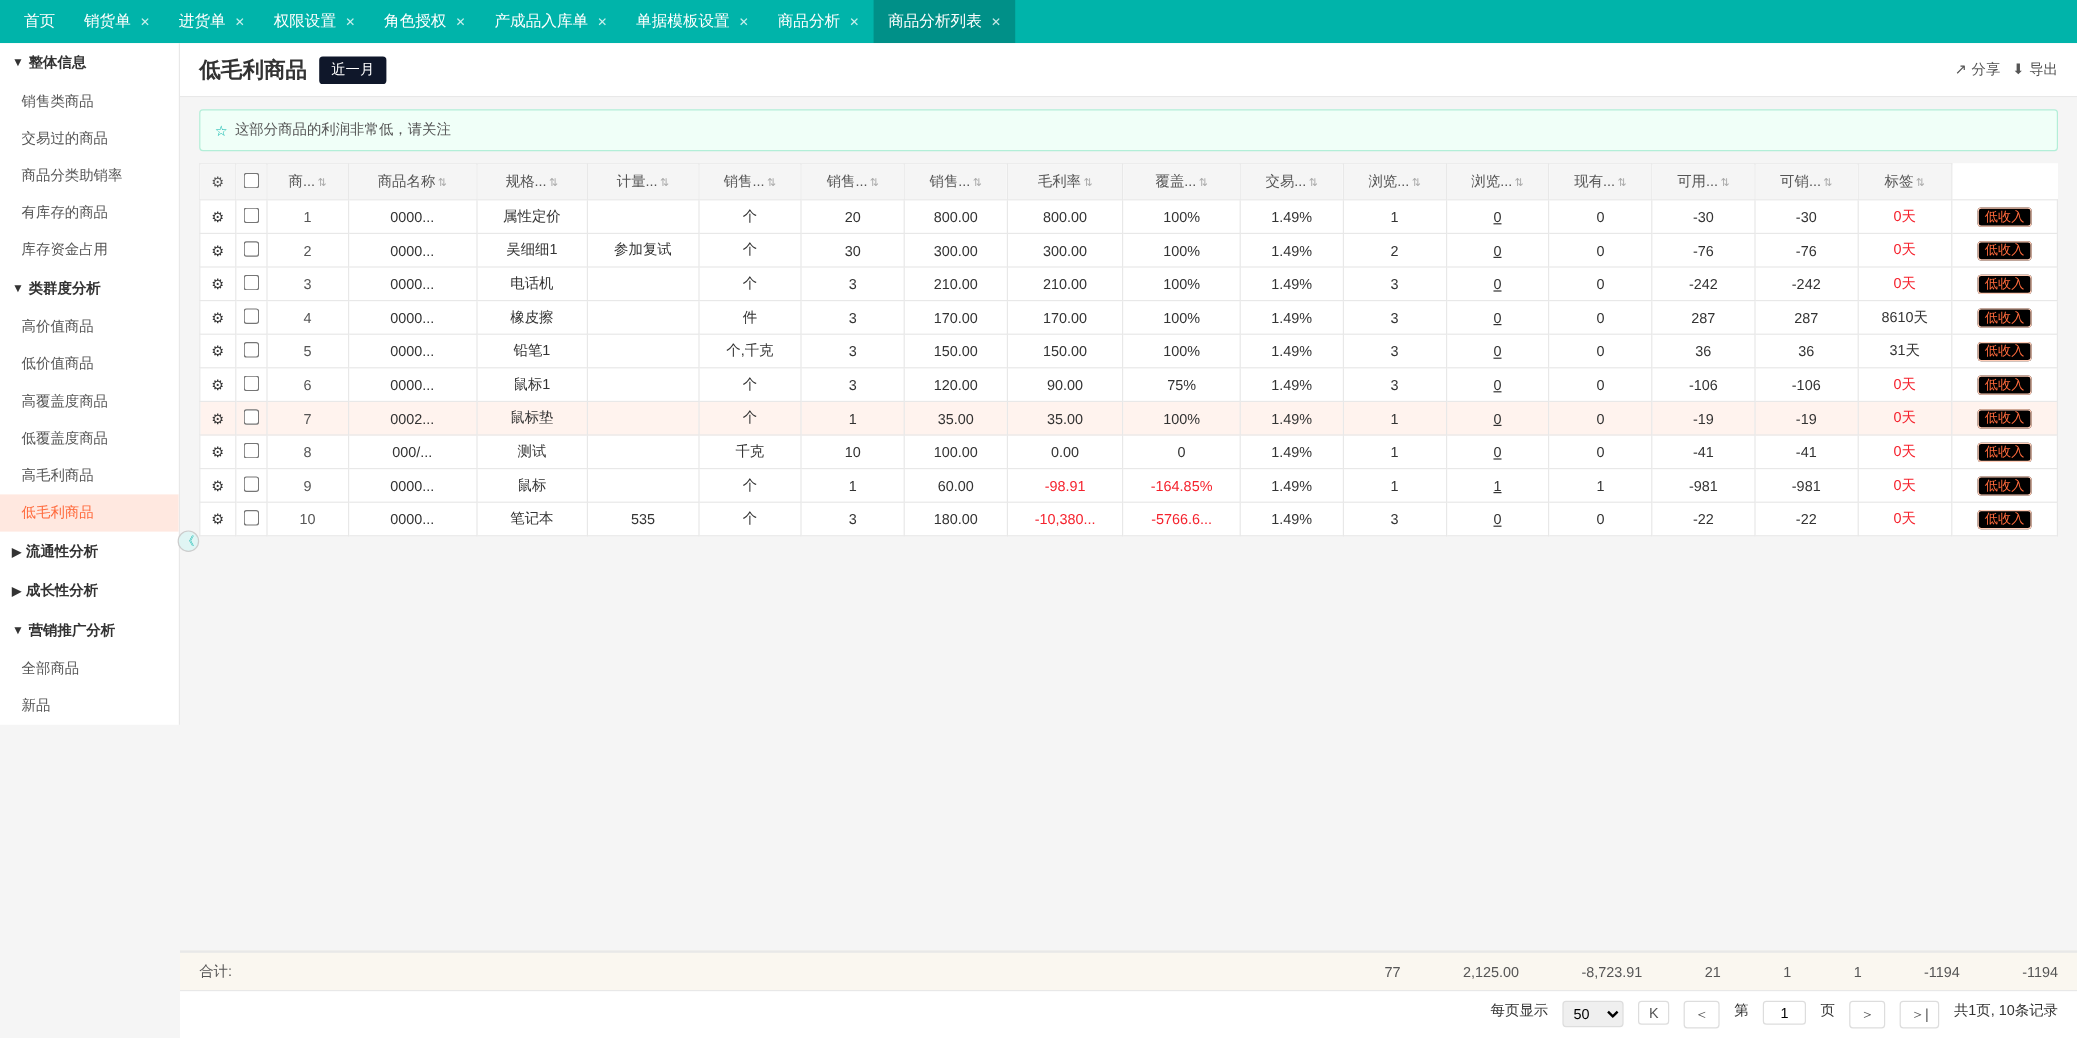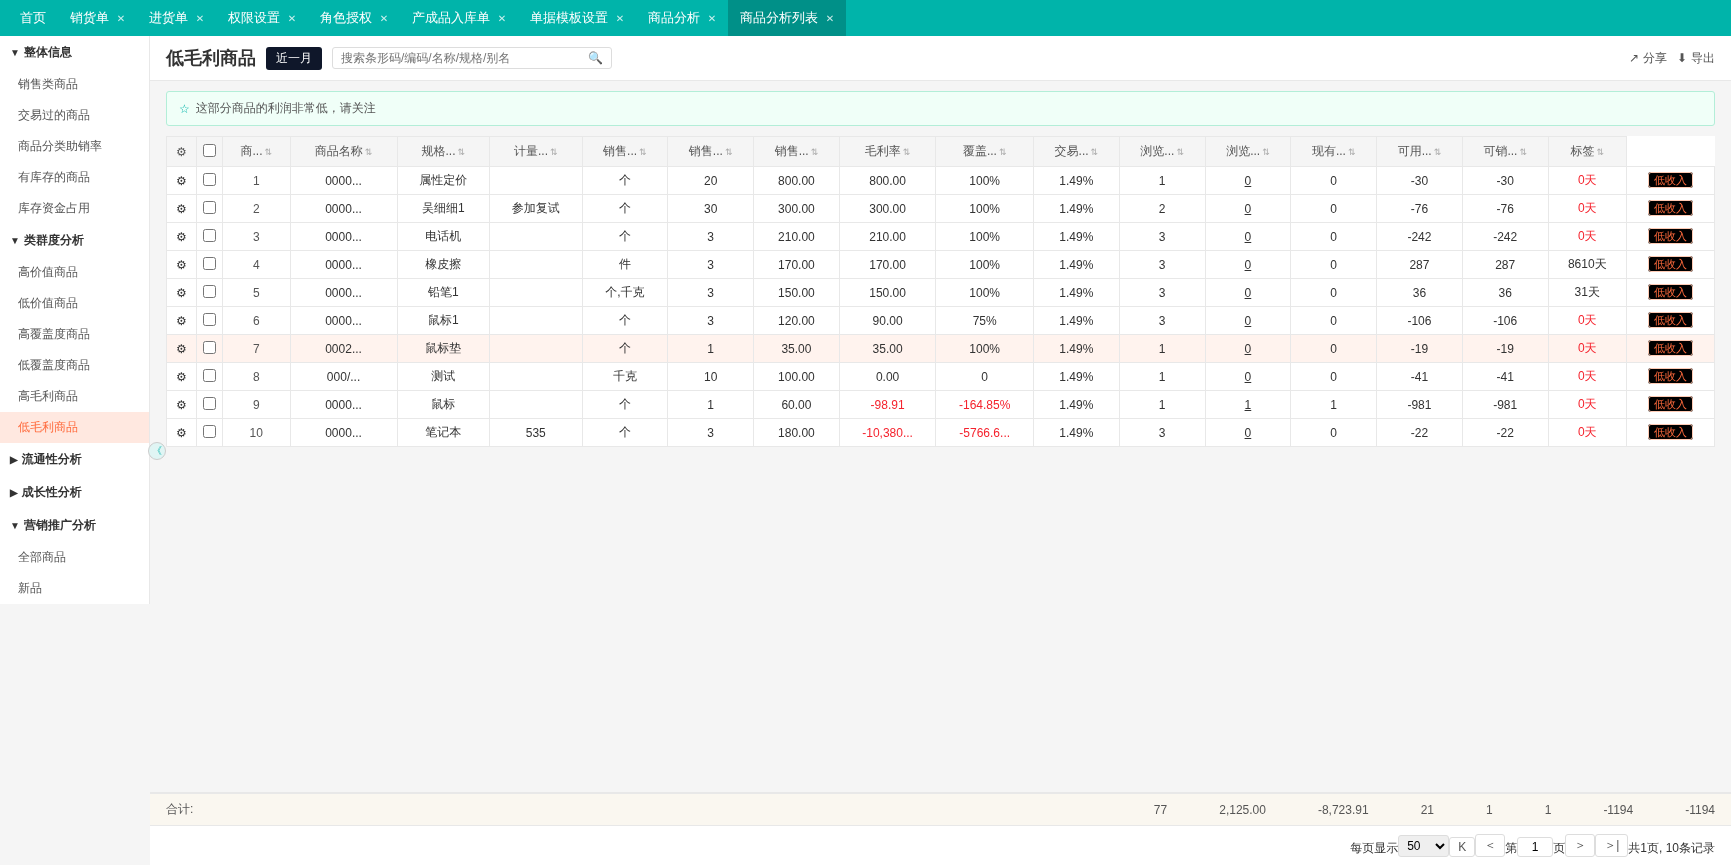--- a/index.html
+++ b/index.html
@@ -188,23 +188,23 @@
       flex-shrink: 0;
     }
     .footer-label { font-weight: normal; margin-right: 20px; }
 
     
     .pagination-bar {
       background: #fff;
       border-top: 1px solid #e8e8e8;
       padding: 8px 16px;
       display: flex;
-      align-items: flex-end;
+      align-items: flex-start;
       justify-content: flex-end;
-      gap: 0;
+      gap: 12px;
       font-size: 12px;
       flex-shrink: 0;
     }
     .pagination-bar select {
       border: 1px solid #ddd;
       padding: 2px 4px;
       border-radius: 3px;
     }
     .pagination-btn {
       border: 1px solid #ddd;
@@ -306,24 +306,20 @@
 
     </div>
     <div class="collapse-btn">《</div>
   </div>
 
   <div class="main-content">
 
     <div class="page-header">
       <span class="page-title">低毛利商品</span>
       <button class="period-btn">近一月</button>
-      <div class="search-box">
-        <input type="text" placeholder="搜索条形码/编码/名称/规格/别名" style="">
-        <span class="search-icon">🔍</span>
-      </div>
       <div class="header-actions">
         <button class="header-btn">
           <span>↗</span>
           <span>分享</span>
         </button>
         <button class="header-btn">
           <span>⬇</span>
           <span>导出</span>
         </button>
       </div>

